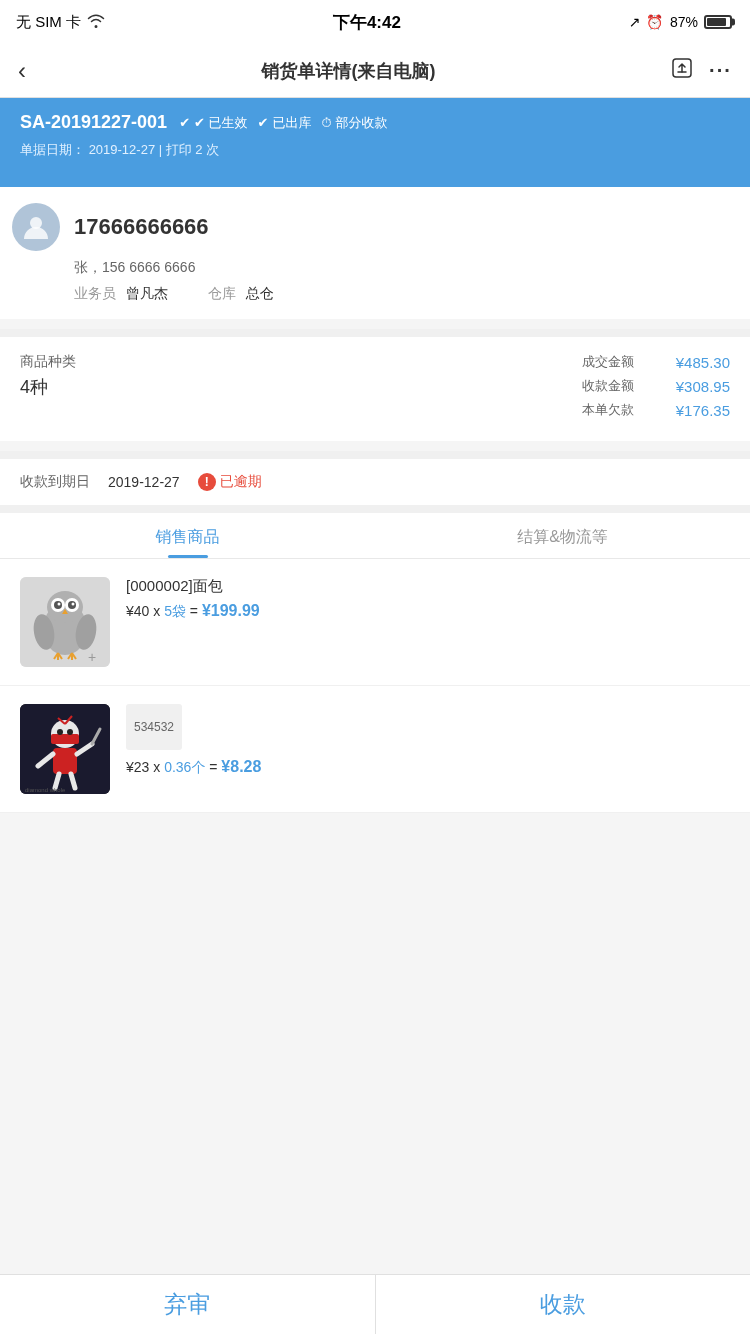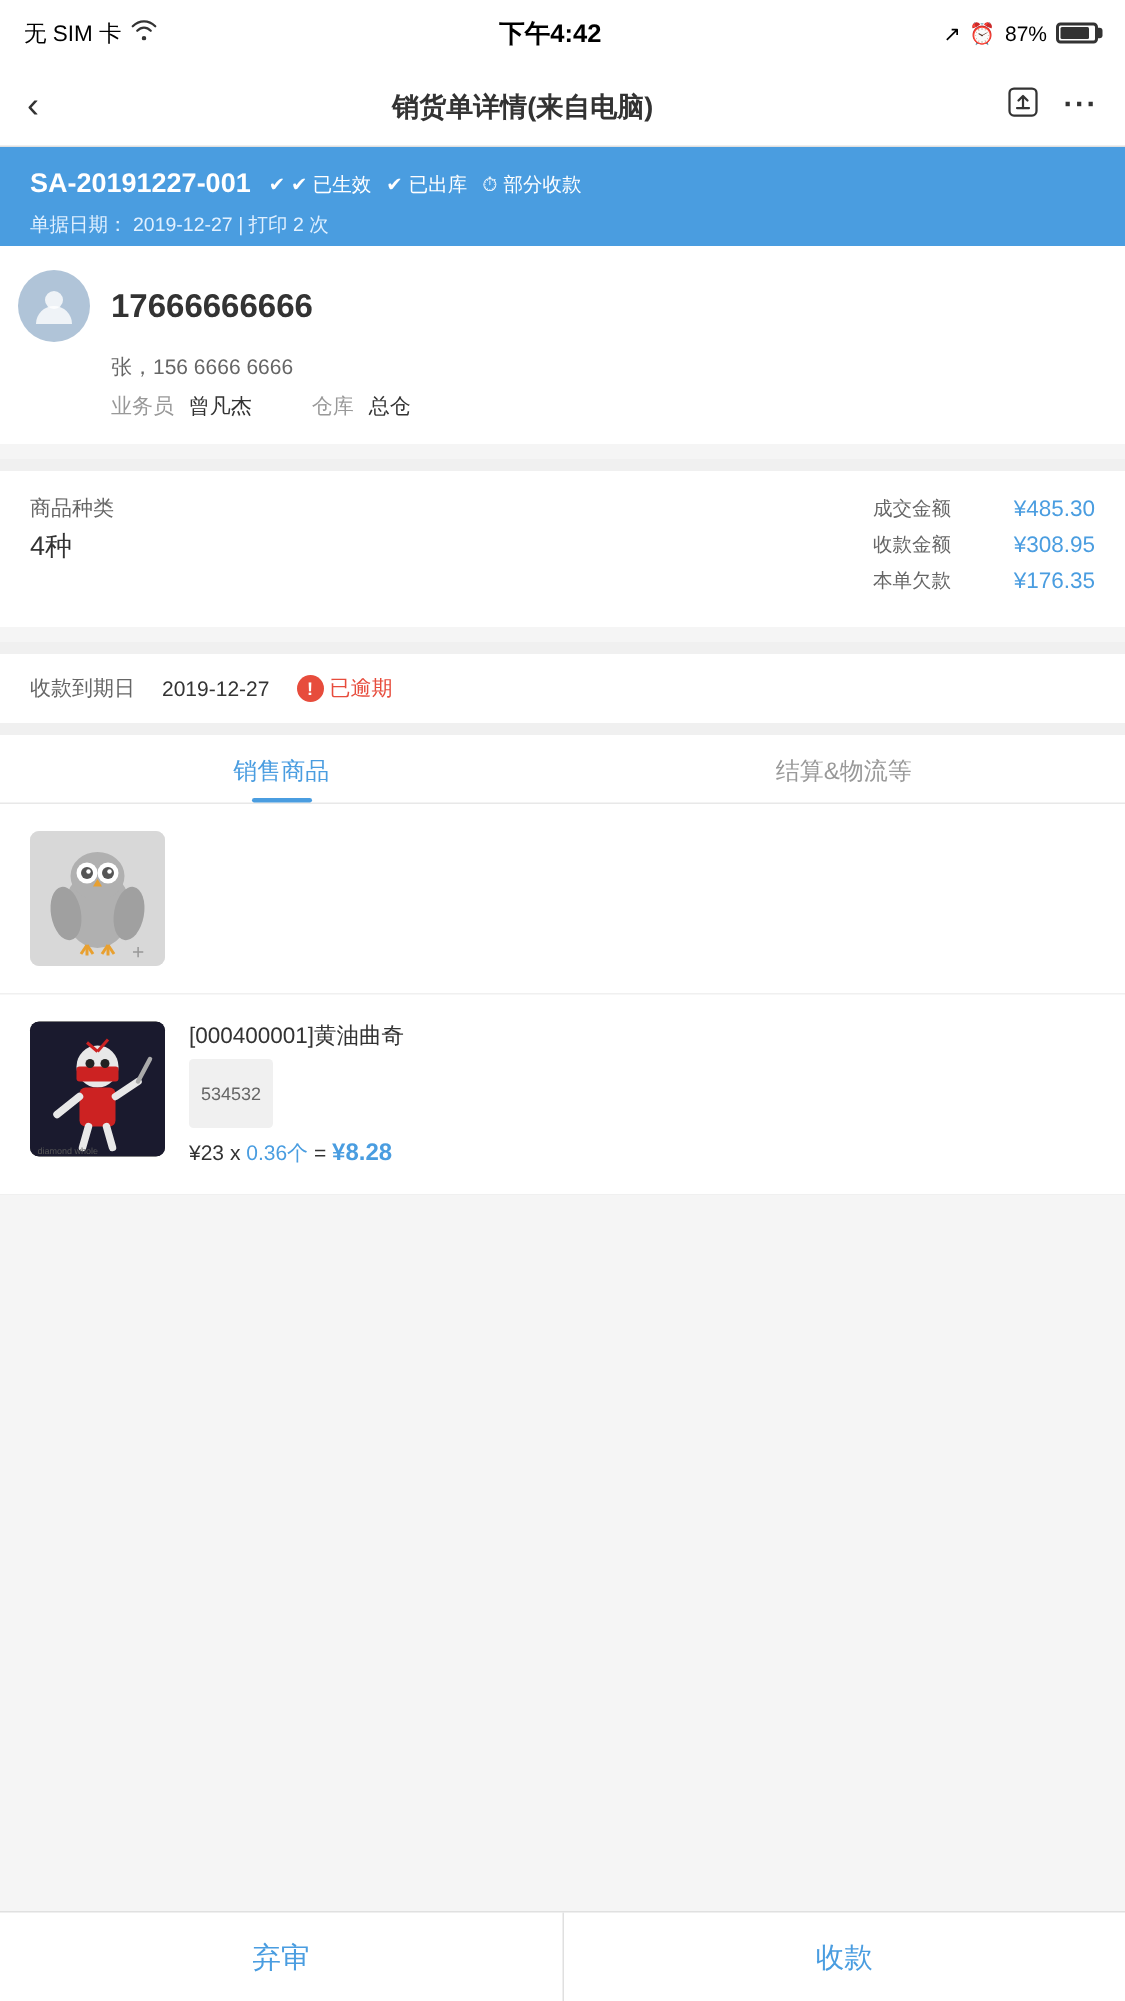--- a/index.html
+++ b/index.html
@@ -64,21 +64,21 @@
       font-weight: 600;
       color: #333;
     }
     .nav-actions { display: flex; align-items: center; gap: 16px; }
     .nav-share { font-size: 20px; color: #333; }
     .nav-more { font-size: 20px; color: #333; letter-spacing: 2px; font-weight: 700; }
 
     
     .order-banner {
       background: #4a9de0;
-      padding: 14px 20px 5px;
+      padding: 14px 20px 28px;
     }
     .order-banner-top {
       display: flex;
       align-items: center;
       gap: 12px;
       margin-bottom: 8px;
     }
     .order-number {
       font-size: 18px;
       font-weight: 700;
@@ -268,21 +268,21 @@
       height: 60px;
       background: #fff;
       display: flex;
       border-top: 1px solid #e0e0e0;
     }
     .bottom-btn {
       flex: 1;
       display: flex;
       align-items: center;
       justify-content: center;
-      font-size: 19px;
+      font-size: 23px;
       cursor: pointer;
     }
     .bottom-btn.cancel { color: #4a9de0; border-right: 1px solid #e0e0e0; }
     .bottom-btn.collect { color: #4a9de0; }
     .product2-thumb {
       width: 90px; height: 90px;
       border-radius: 6px;
       overflow: hidden;
       flex-shrink: 0;
       background: #1a1a1a;
@@ -451,20 +451,30 @@
         <line x1="38" y1="76" x2="34" y2="82" stroke="#e8a030" stroke-width="2"></line>
         <line x1="38" y1="76" x2="38" y2="83" stroke="#e8a030" stroke-width="2"></line>
         <line x1="38" y1="76" x2="42" y2="82" stroke="#e8a030" stroke-width="2"></line>
         <line x1="52" y1="76" x2="48" y2="82" stroke="#e8a030" stroke-width="2"></line>
         <line x1="52" y1="76" x2="52" y2="83" stroke="#e8a030" stroke-width="2"></line>
         <line x1="52" y1="76" x2="56" y2="82" stroke="#e8a030" stroke-width="2"></line>
 
         <text x="68" y="85" font-size="14" fill="#999" font-family="sans-serif">+</text>
       </svg>
     </div>
+    <div class="product-info">
+      <div class="product-name">[0000002]面包</div>
+      <div class="product-price">
+        <span>¥40</span>
+        <span>x</span>
+        <span class="quantity">5袋</span>
+        <span>=</span>
+        <span class="total">¥199.99</span>
+      </div>
+    </div>
   </div>
 
   <div class="product-item">
     <div class="product2-thumb">
 
       <svg width="90" height="90" viewBox="0 0 90 90" fill="none" xmlns="http://www.w3.org/2000/svg">
         <rect width="90" height="90" fill="#1a1a2e"></rect>
 
         <circle cx="45" cy="30" r="14" fill="#e8e8e8"></circle>
 
@@ -483,21 +493,20 @@
         <line x1="39" y1="70" x2="35" y2="84" stroke="#e8e8e8" stroke-width="5" stroke-linecap="round"></line>
         <line x1="51" y1="70" x2="55" y2="84" stroke="#e8e8e8" stroke-width="5" stroke-linecap="round"></line>
 
         <line x1="45" y1="20" x2="38" y2="14" stroke="#cc2222" stroke-width="2"></line>
         <line x1="45" y1="20" x2="52" y2="12" stroke="#cc2222" stroke-width="2"></line>
 
         <text x="5" y="88" font-size="6" fill="#555" font-family="sans-serif">diamond whole</text>
       </svg>
     </div>
     <div class="product-info">
-      <div class="product-name">[000400001]黄油曲奇</div>
       <div class="product-tag">534532</div>
       <div class="product-price">
         <span>¥23</span>
         <span>x</span>
         <span class="quantity">0.36个</span>
         <span>=</span>
         <span class="total">¥8.28</span>
       </div>
     </div>
   </div>

